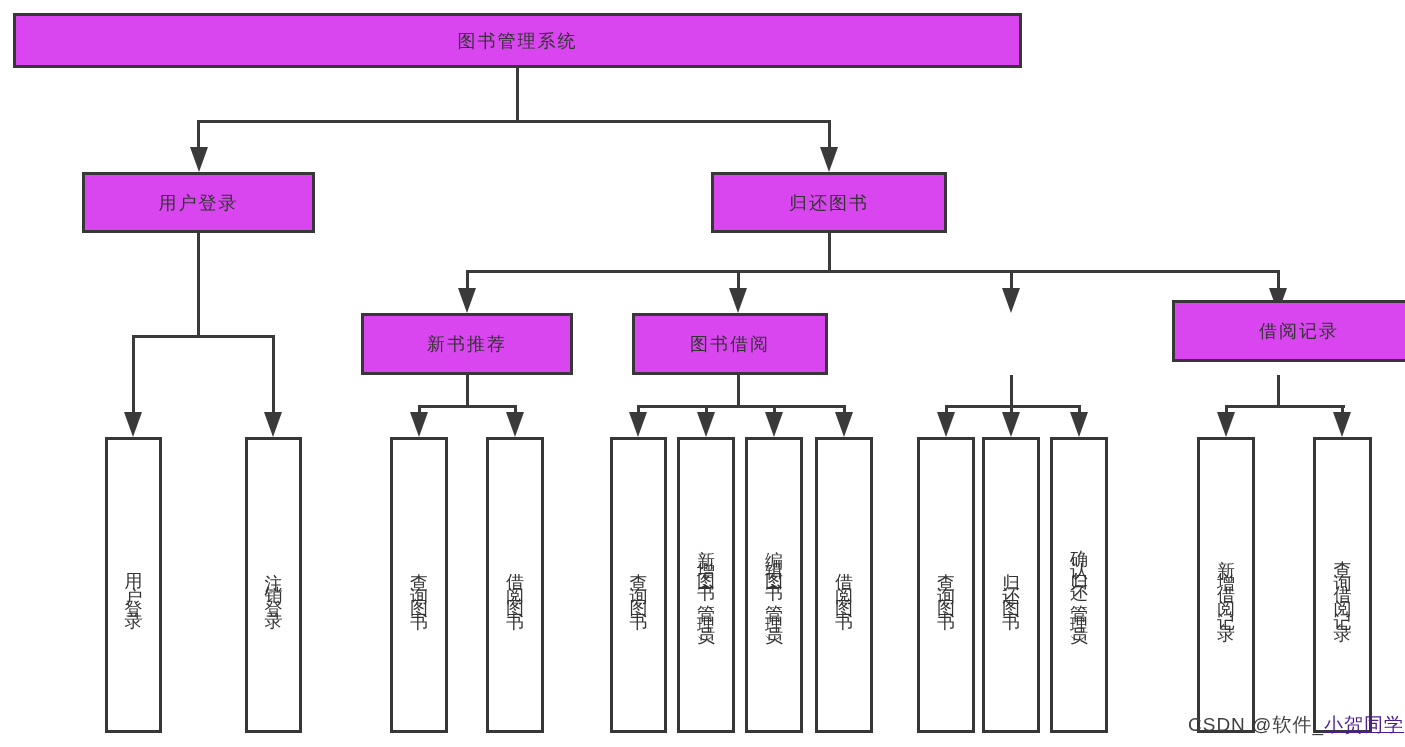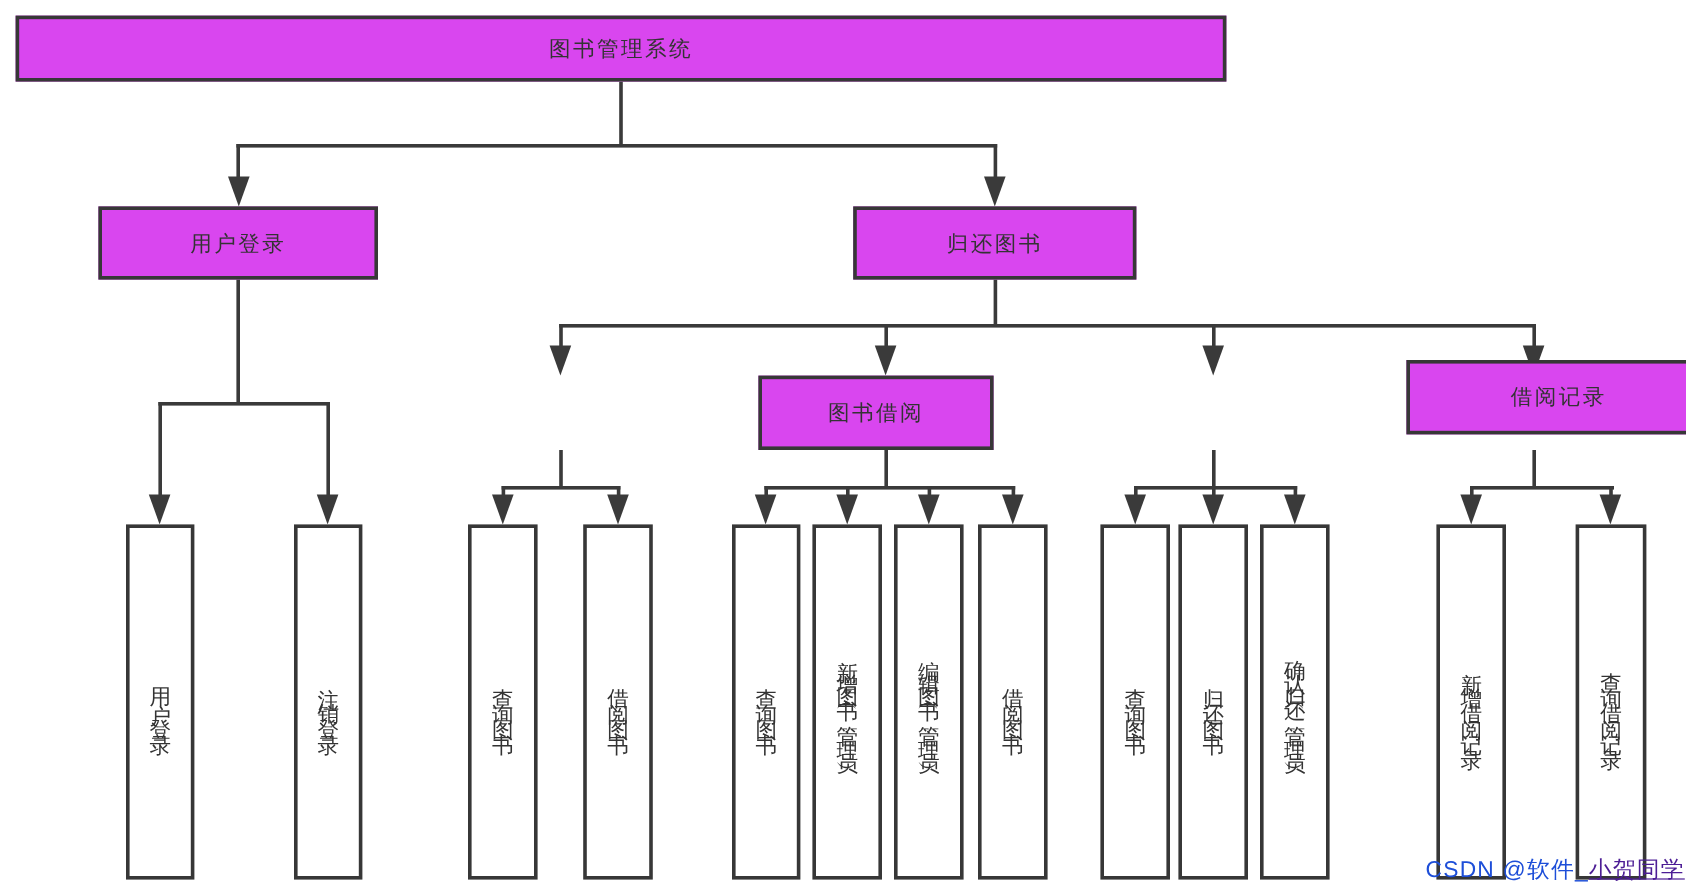--- a/index.html
+++ b/index.html
@@ -63,21 +63,21 @@
   }
   #watermark {
     position: absolute;
     left: 1188px;
     top: 712px;
     font-size: 19px;
     letter-spacing: 1px;
     white-space: nowrap;
     z-index: 5;
   }
-  #watermark .wm-gray { color: #1d4ed8; }
+  #watermark .wm-gray { color: #404040; }
   #watermark .wm-pink { color: #4c1d95; text-decoration: underline; }
 </style>
 </head>
 <body>
 
 <div id="canvas">
 
   <div class="v" style="left:516px; top:68px; height:52px;"></div>
   <div class="h" style="left:197px; top:120px; width:634px;"></div>
   <div class="v" style="left:197px; top:120px; height:32px;"></div>
@@ -135,20 +135,21 @@
   <div class="v" style="left:1225px; top:405px; height:12px;"></div>
   <div class="arrow" style="left:1217px; top:412px;"></div>
   <div class="v" style="left:1341px; top:405px; height:12px;"></div>
   <div class="arrow" style="left:1333px; top:412px;"></div>
 
   <div class="box" style="left:13px; top:13px; width:1009px; height:55px;">图书管理系统</div>
 
   <div class="box" style="left:82px; top:172px; width:233px; height:61px;">用户登录</div>
   <div class="box" style="left:711px; top:172px; width:236px; height:61px;">归还图书</div>
 
+  <div class="box" style="left:361px; top:313px; width:212px; height:62px;">新书推荐</div>
   <div class="box" style="left:632px; top:313px; width:196px; height:62px;">图书借阅</div>
   <div class="box" style="left:1172px; top:300px; width:254px; height:62px;">借阅记录</div>
 
   <div class="tbox" style="left:105px; top:437px; width:57px; height:296px;">用户登录</div>
   <div class="tbox" style="left:245px; top:437px; width:57px; height:296px;">注销登录</div>
 
   <div class="tbox" style="left:390px; top:437px; width:58px; height:296px;">查询图书</div>
   <div class="tbox" style="left:486px; top:437px; width:58px; height:296px;">借阅图书</div>
 
   <div class="tbox" style="left:610px; top:437px; width:57px; height:296px;">查询图书</div>

